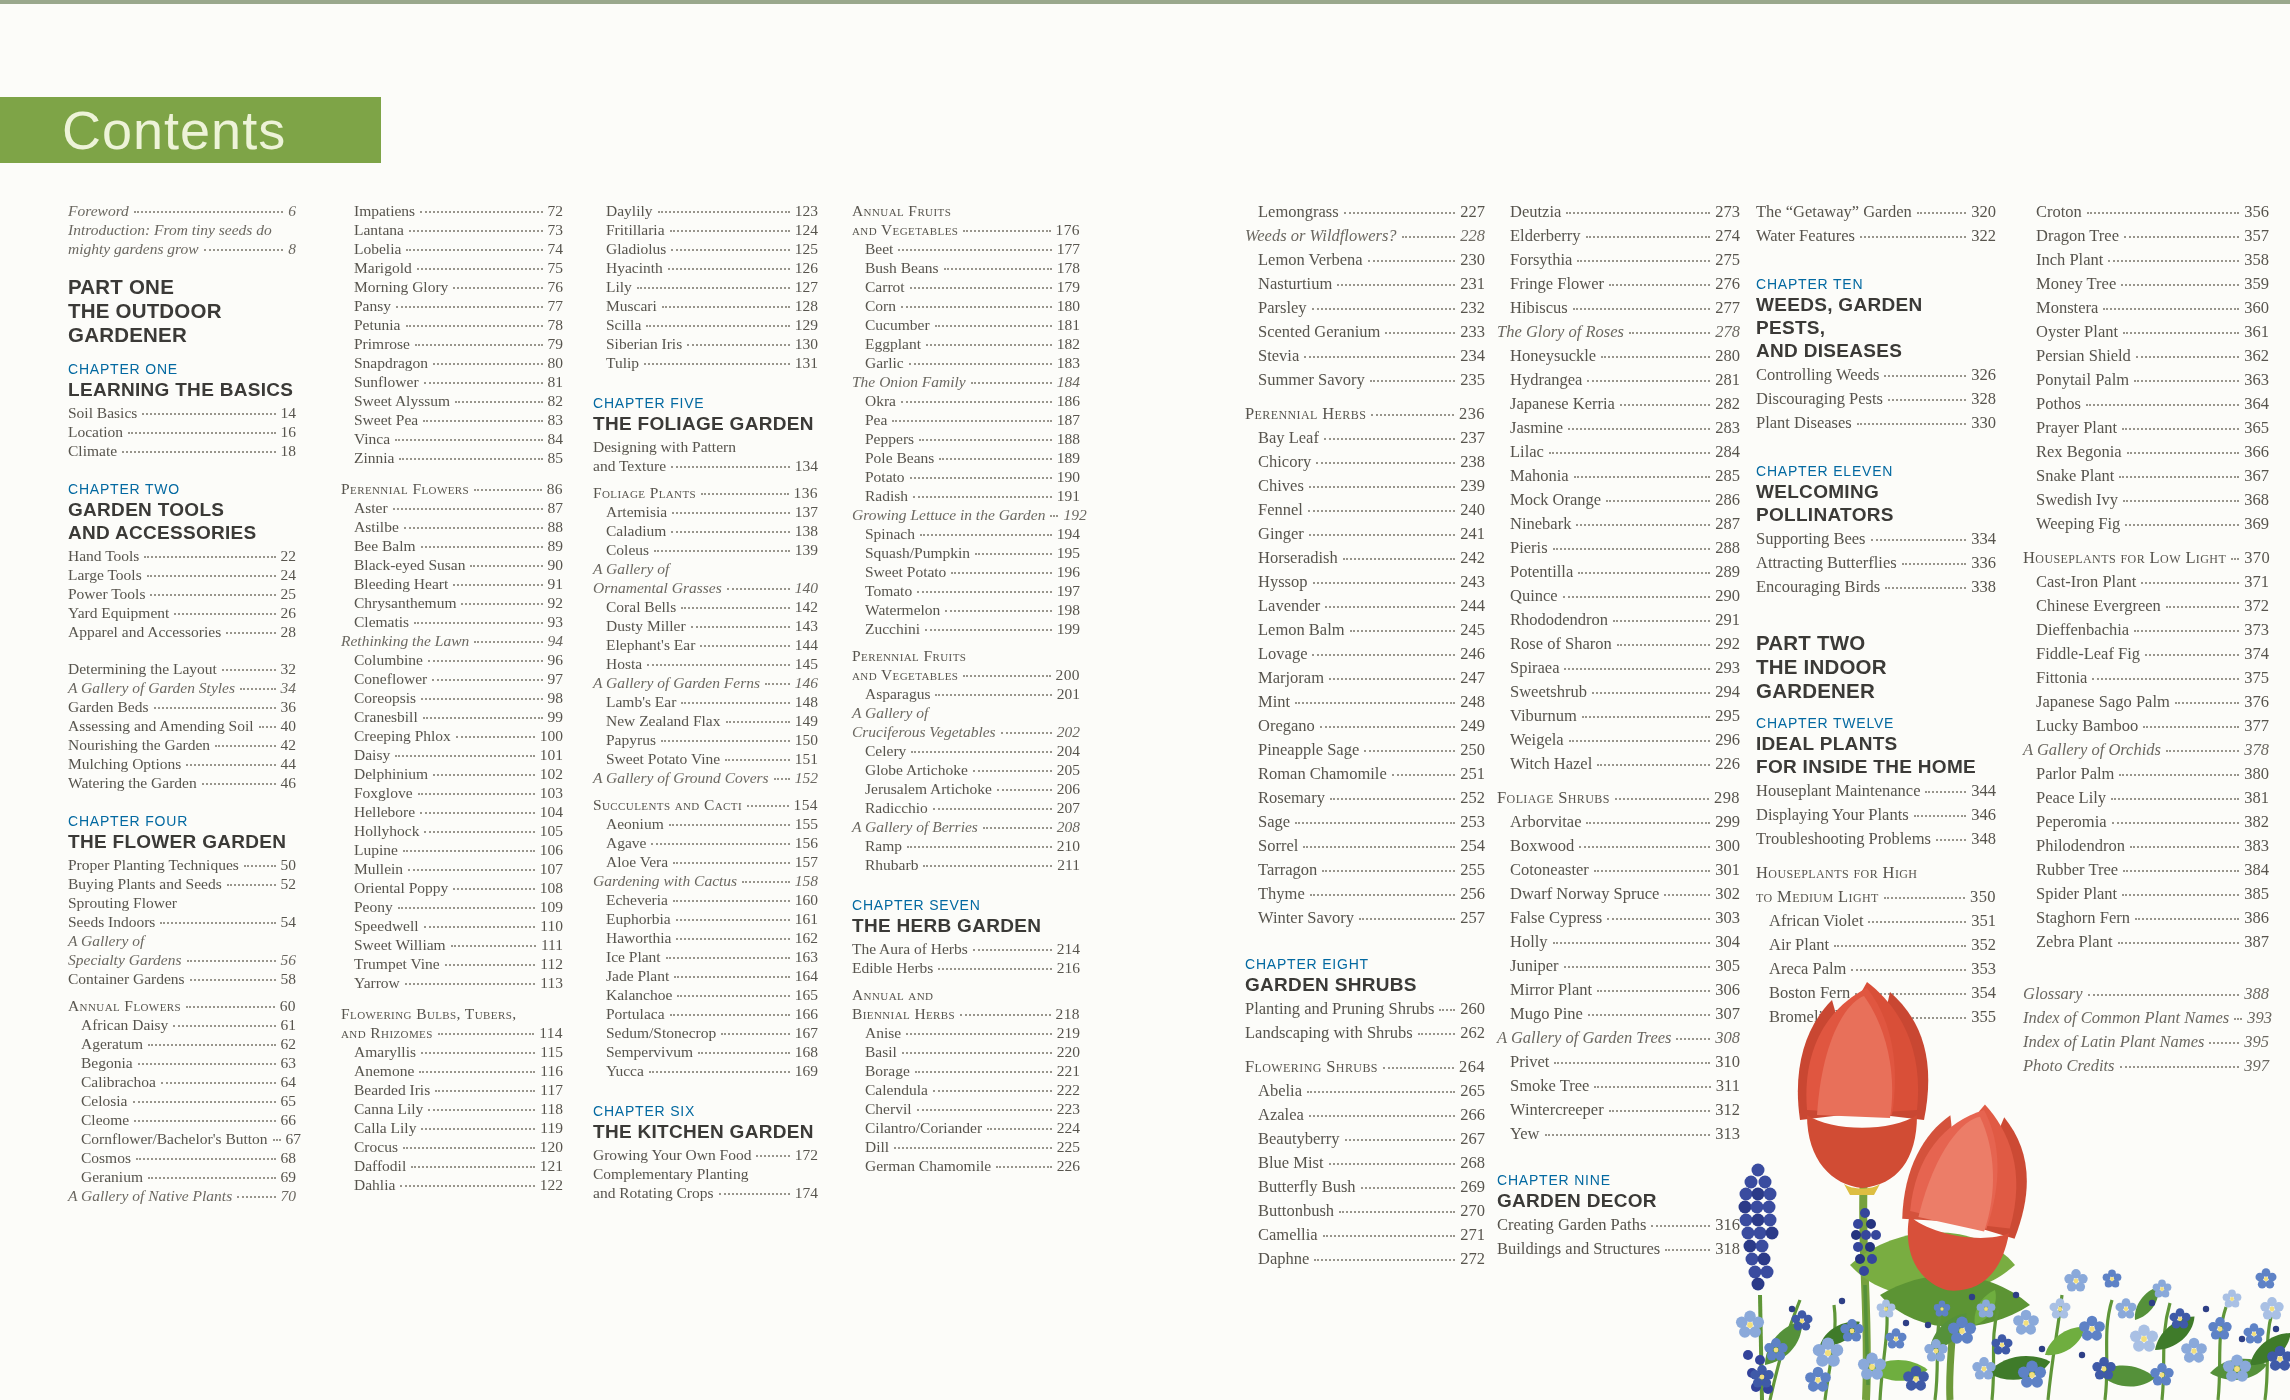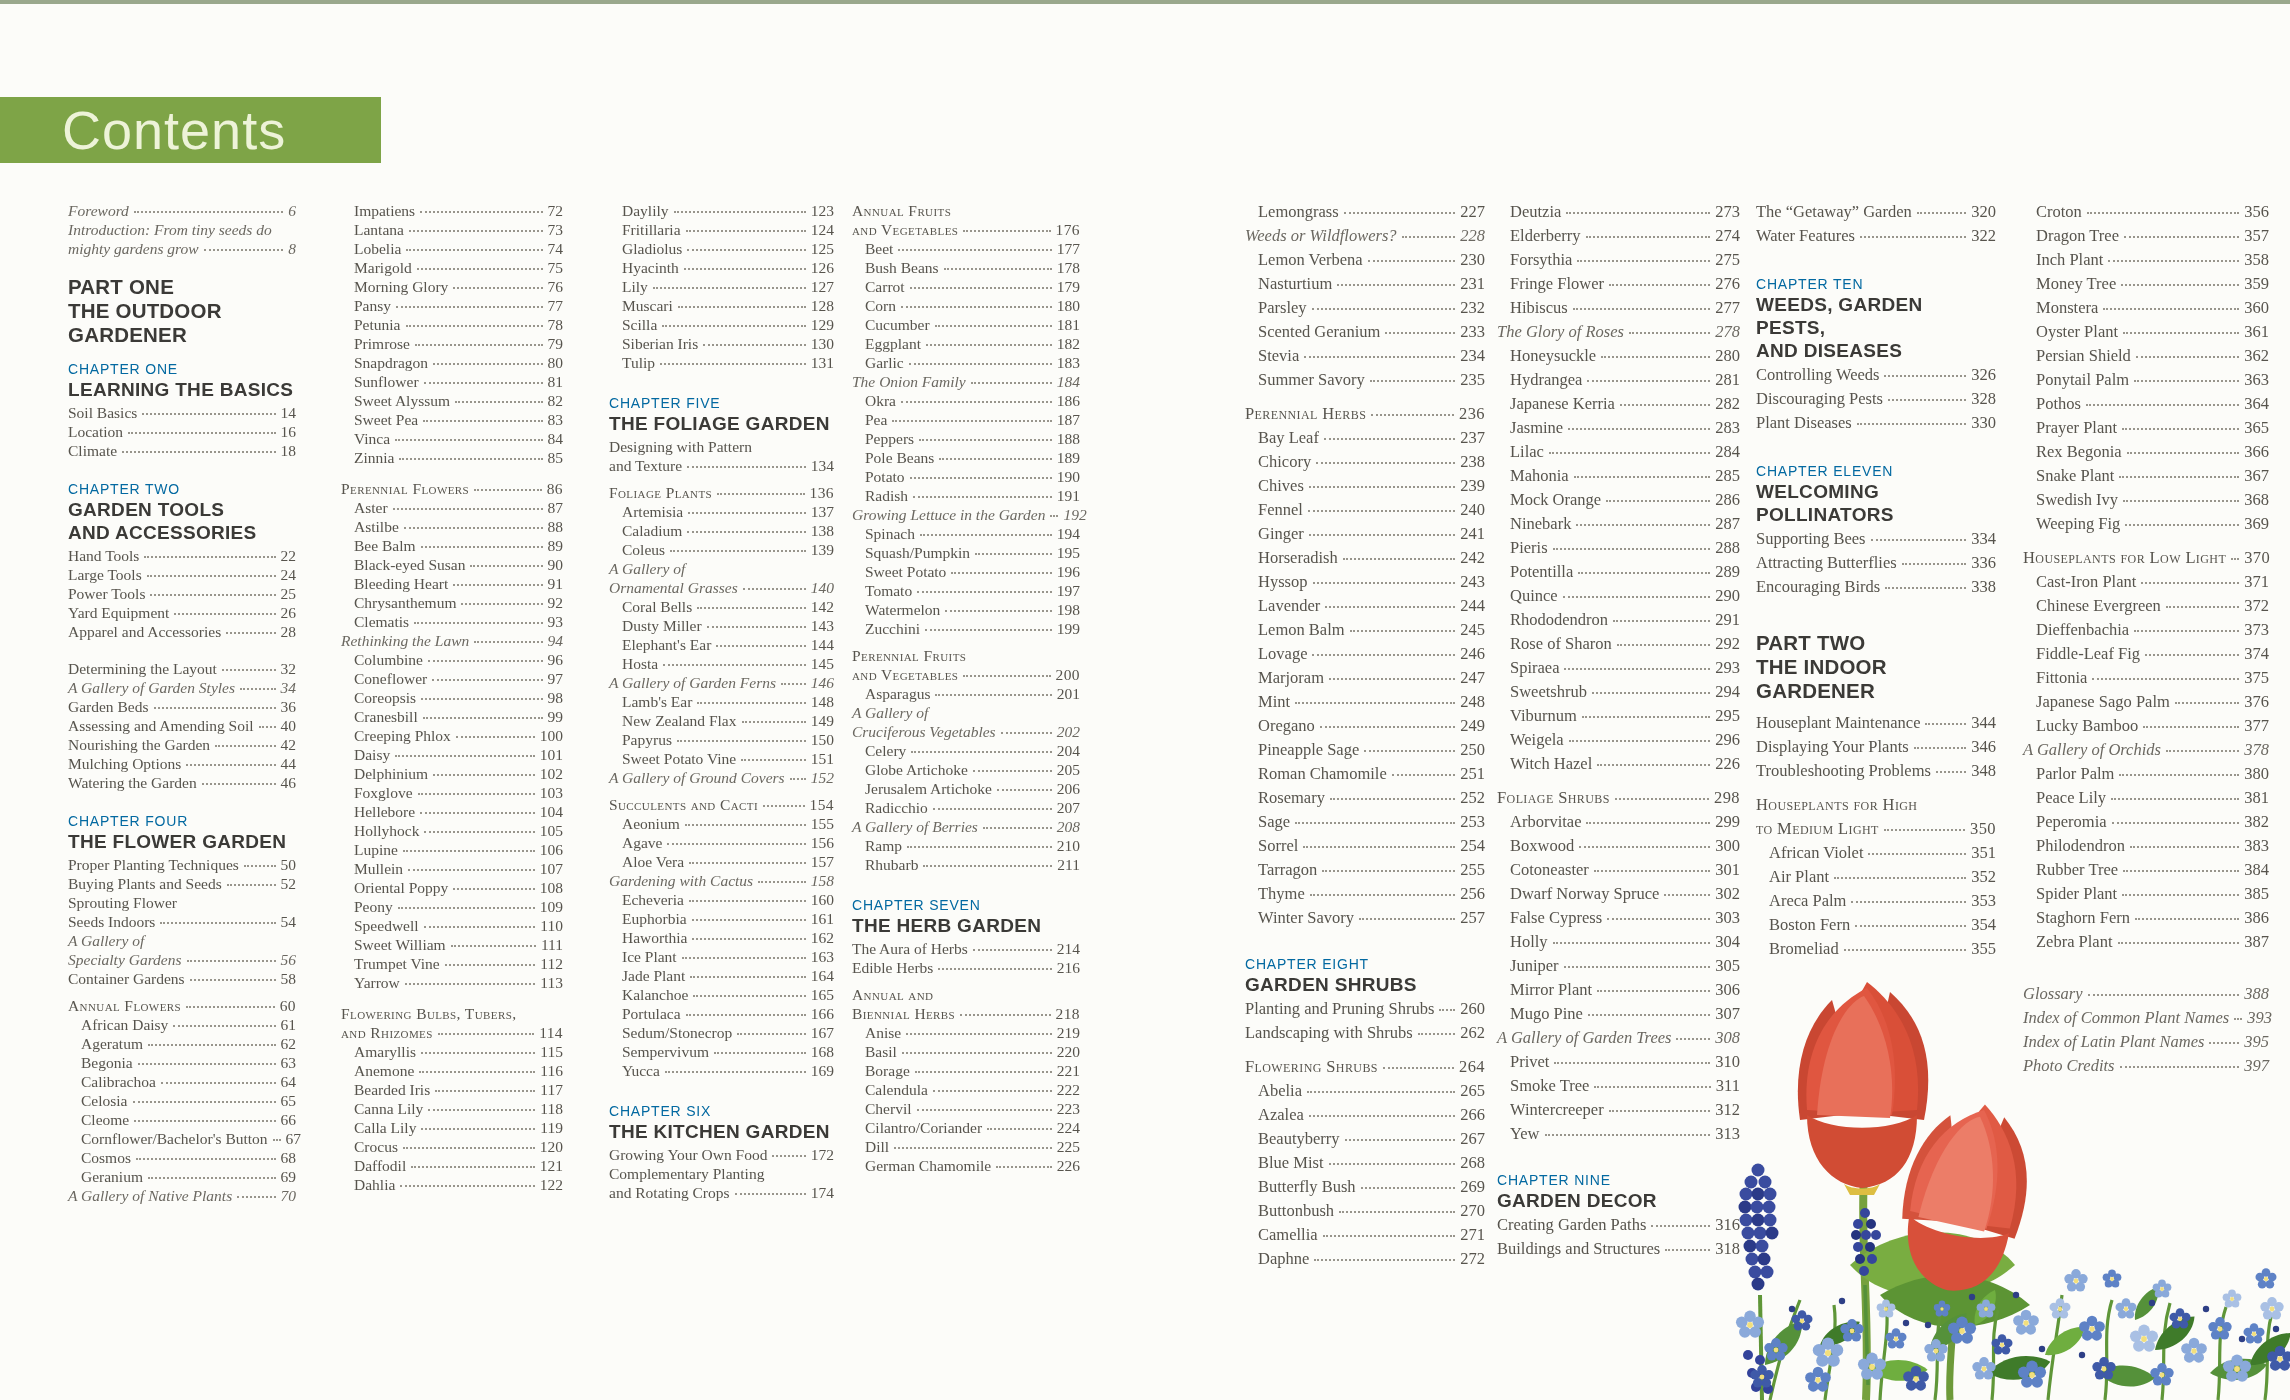--- a/index.html
+++ b/index.html
@@ -497,21 +497,21 @@
       <span class="txt">Daffodil</span>
       <span class="dots"></span>
       <span class="pg">121</span>
     </div>
     <div class="row ind">
       <span class="txt">Dahlia</span>
       <span class="dots"></span>
       <span class="pg">122</span>
     </div>
   </div>
-<div class="col left" style="left:593px;  width:225px;margin-left:16px;">
+<div class="col left" style="left:593px;  width:225px;">
     <div class="row ind">
       <span class="txt">Daylily</span>
       <span class="dots"></span>
       <span class="pg">123</span>
     </div>
     <div class="row ind">
       <span class="txt">Fritillaria</span>
       <span class="dots"></span>
       <span class="pg">124</span>
     </div>
@@ -1451,20 +1451,25 @@
       <span class="txt">Encouraging Birds</span>
       <span class="dots"></span>
       <span class="pg">338</span>
     </div>
     <div class="gap" style="height: 28px;"></div>
     <div class="part">
       <div>PART TWO</div>
       <div>THE INDOOR GARDENER</div>
     </div>
     <div class="gap" style="height: 8px;"></div>
+    <div class="chapter">
+      <span class="lbl">CHAPTER TWELVE</span>
+      <span class="ttl">IDEAL PLANTS</span>
+      <span class="ttl">FOR INSIDE THE HOME</span>
+    </div>
     <div class="row">
       <span class="txt">Houseplant Maintenance</span>
       <span class="dots"></span>
       <span class="pg">344</span>
     </div>
     <div class="row">
       <span class="txt">Displaying Your Plants</span>
       <span class="dots"></span>
       <span class="pg">346</span>
     </div>

